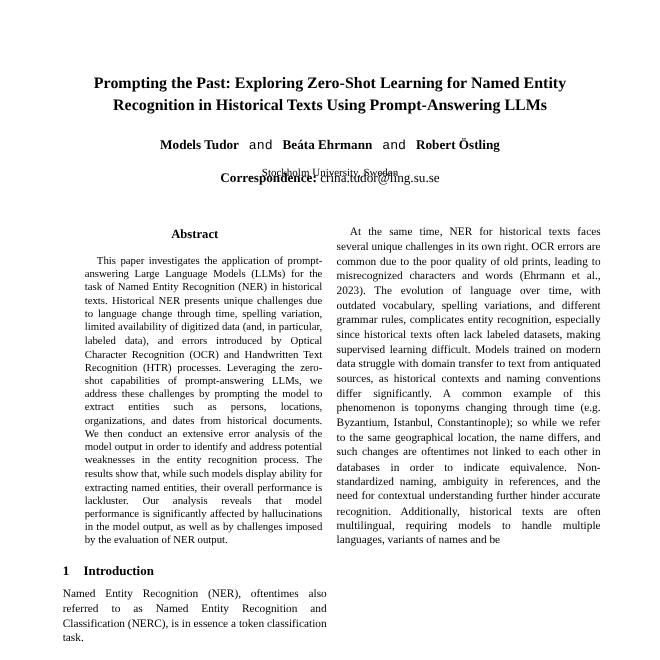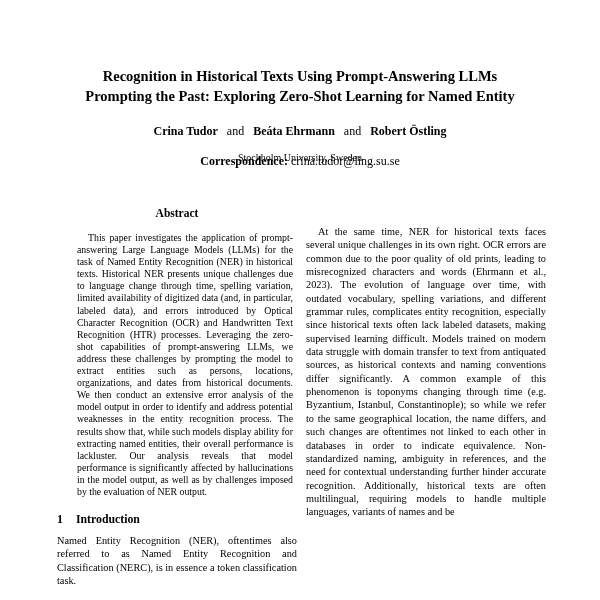--- a/index.html
+++ b/index.html
@@ -28,21 +28,21 @@
   }
   .authors {
     position: absolute;
     top: 124px;
     left: 0;
     right: 0;
     text-align: center;
     font-size: 12px;
   }
   .author-name { font-weight: bold; }
-  .and-sep { font-weight: normal; margin: 0 6px; }
+  .and-sep { font-weight: normal; margin: 0 6px; font-family: Liberation Mono, monospace; }
   .affiliation {
     position: absolute;
     top: 152px;
     left: 0;
     right: 0;
     text-align: center;
     font-size: 10px;
   }
   .correspondence {
     position: absolute;
@@ -86,34 +86,34 @@
   }
   .section-number { display: inline-block; margin-right: 13px; }
   .para {
     font-size: 10.3px;
     line-height: 13.35px;
     text-align: justify;
     margin: 0;
   }
   .para.mt { margin-top: 8px; }
   .para.first { margin-top: 2px; }
-  .para.indent { text-indent: 12px; margin-top: 20px; }
+  .para.indent { text-indent: 12px; }
 </style>
 </head>
 <body>
 
 <div class="page">
 
   <div class="title">
+    <div>Prompting the Past: Exploring Zero-Shot Learning for Named Entity</div>
     <div>Recognition in Historical Texts Using Prompt-Answering LLMs</div>
-    <div>Prompting the Past: Exploring Zero-Shot Learning for Named Entity</div>
   </div>
 
   <div class="authors">
-    <span class="author-name">Crina Tudor</span>
+    <span class="author-name">Models Tudor</span>
     <span class="and-sep">and</span>
     <span class="author-name">Beáta Ehrmann</span>
     <span class="and-sep">and</span>
     <span class="author-name">Robert Östling</span>
   </div>
 
   <div class="affiliation">Stockholm University, Sweden</div>
 
   <div class="correspondence">
     <span class="label">Correspondence:</span>

